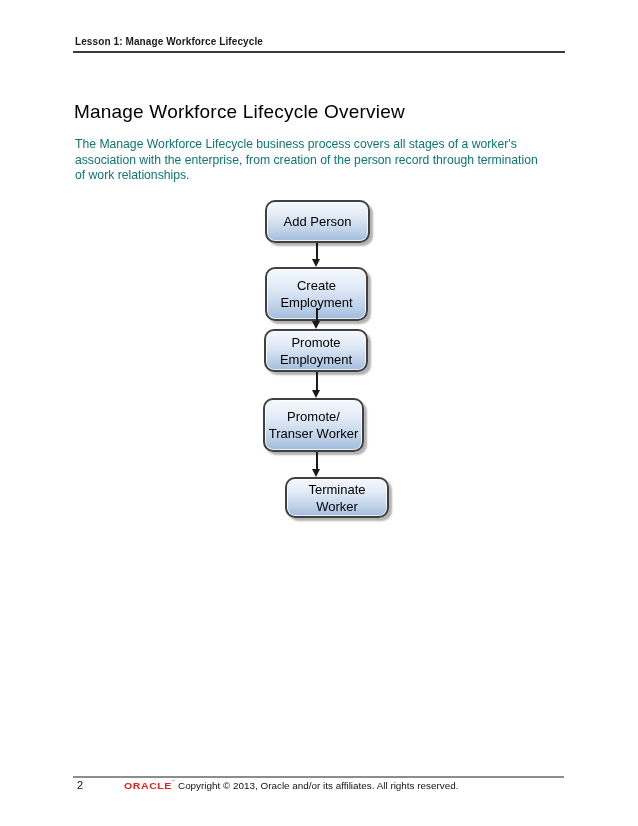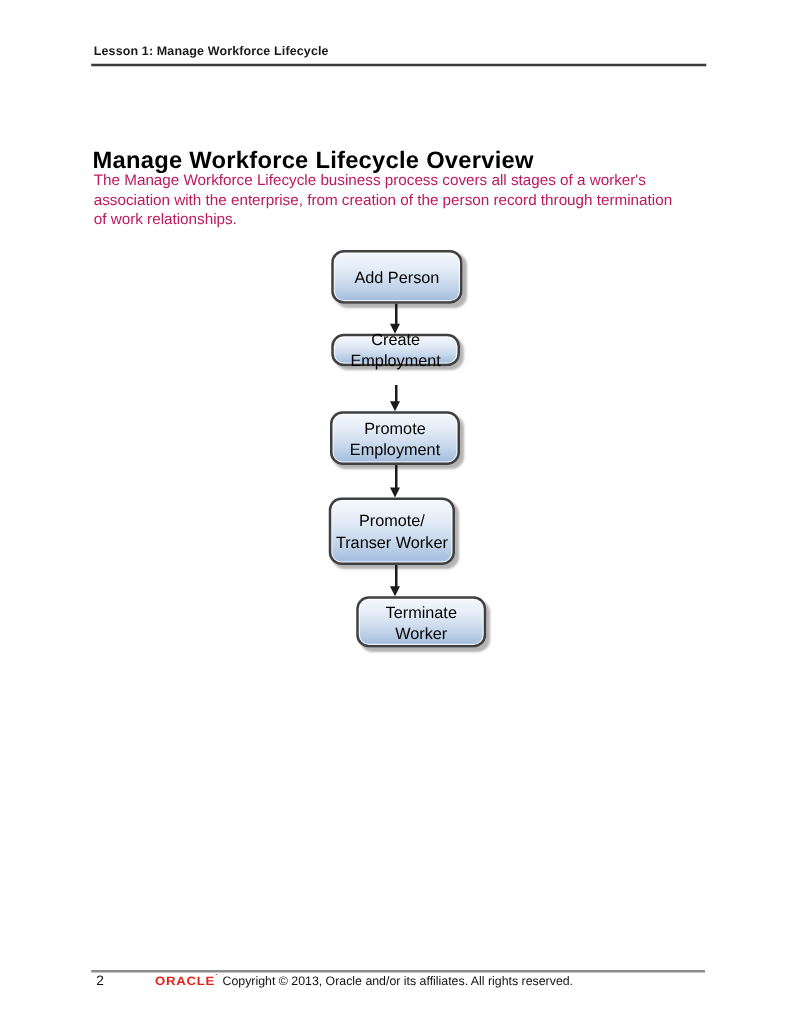--- a/index.html
+++ b/index.html
@@ -26,33 +26,33 @@
   .header-rule {
     position: absolute;
     left: 73px; top: 51px;
     width: 492px; height: 2px;
     background: #3a3a3a;
   }
 
   
   .page-title {
     position: absolute;
-    left: 74px; top: 118px;
+    left: 74px; top: 101px;
     font-size: 19px;
-    font-weight: bold;
+    font-weight: normal;
     color: #000;
     letter-spacing: 0.2px;
   }
   .intro {
     position: absolute;
     left: 75px; top: 137px;
     width: 505px;
     font-size: 12.2px;
     line-height: 15.5px;
-    color: #be185d;
+    color: #0f766e;
     white-space: pre-line;
   }
 
   
   .flowchart { position: absolute; left: 0; top: 0; }
 
   .flow-node {
     position: absolute;
     border: 2px solid #404040;
     border-radius: 10px;
@@ -61,21 +61,21 @@
     display: flex;
     align-items: center;
     justify-content: center;
     text-align: center;
     font-size: 13px;
     line-height: 17px;
     color: #000;
     white-space: pre-line;
   }
   .node-1 { left: 265px; top: 200px; width: 105px; height: 43px; }
-  .node-2 { left: 265px; top: 267px; width: 103px; height: 26px; }
+  .node-2 { left: 265px; top: 267px; width: 103px; height: 54px; }
   .node-3 { left: 264px; top: 329px; width: 104px; height: 43px; }
   .node-4 { left: 263px; top: 398px; width: 101px; height: 54px; }
   .node-5 { left: 265px; top: 477px; width: 104px; height: 41px; margin-left: 20px; }
 
   .flow-arrow { position: absolute; width: 9px; }
   .arrow-1 { left: 312px; top: 243px; height: 24px; }
   .arrow-2 { left: 312px; top: 308px; height: 21px; }
   .arrow-3 { left: 312px; top: 372px; height: 26px; }
   .arrow-4 { left: 312px; top: 452px; height: 25px; }
   .arrow-line {

